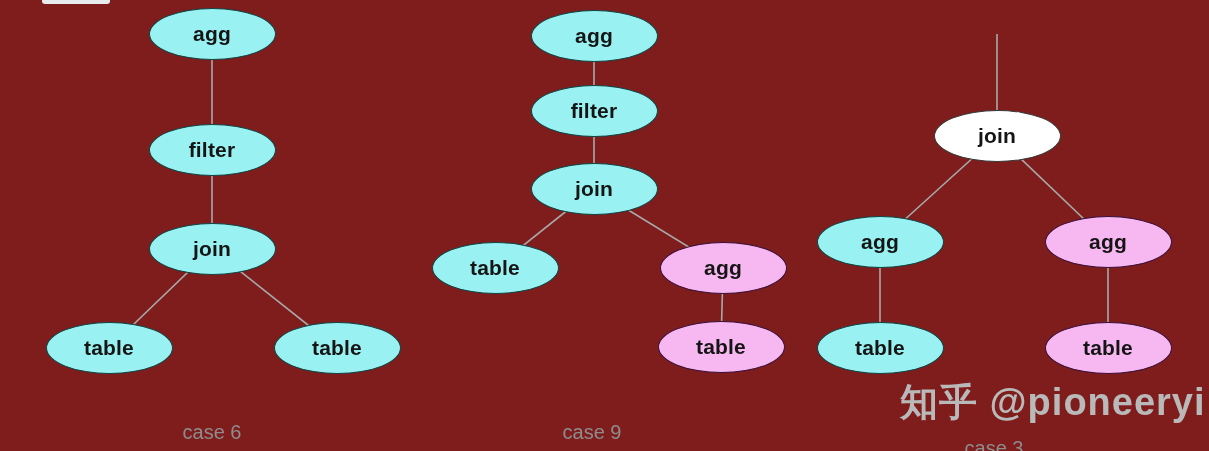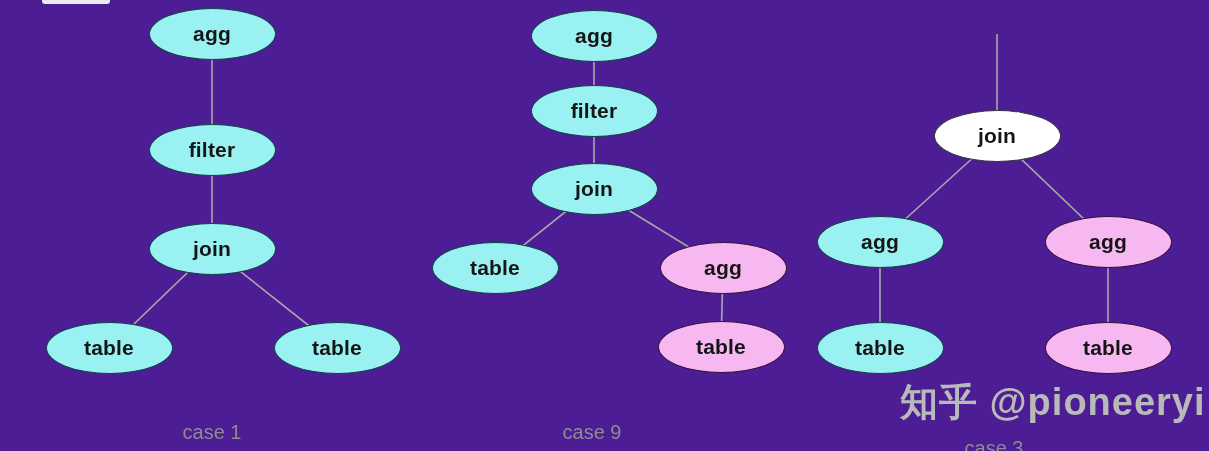--- a/index.html
+++ b/index.html
@@ -5,21 +5,21 @@
   html, body {
     margin: 0;
     padding: 0;
     background: #ffffff;
     font-family: "Liberation Sans", sans-serif;
   }
   .canvas {
     position: relative;
     width: 1209px;
     height: 451px;
-    background: #4c1d95;
+    background: #7f1d1d;
     overflow: hidden;
   }
   .edges-layer {
     position: absolute;
     left: 0; top: 0;
     width: 1209px; height: 451px;
   }
   .edges-layer line {
     stroke: #a9a9a9;
     stroke-width: 1.6;
@@ -110,17 +110,17 @@
   <div class="node pink" style="left:657.5px; top:321px;">table</div>
 
   <div class="node white" style="left:933.5px;  top:110px;">join</div>
   <div class="node cyan" style="left:816.5px;  top:216px;">agg</div>
   <div class="node pink" style="left:1044.5px; top:216px;">agg</div>
   <div class="node cyan" style="left:816.5px;  top:322px;">table</div>
   <div class="node pink" style="left:1044.5px; top:322px;">table</div>
 
   <div class="watermark">知乎 @pioneeryi</div>
 
-  <div class="case-label" style="left:142px; top:421px;">case 1</div>
+  <div class="case-label" style="left:142px; top:421px;">case 6</div>
   <div class="case-label" style="left:522px; top:421px;">case 9</div>
   <div class="case-label" style="left:924px; top:437px;">case 3</div>
 
 </div>
 
 </body></html>

